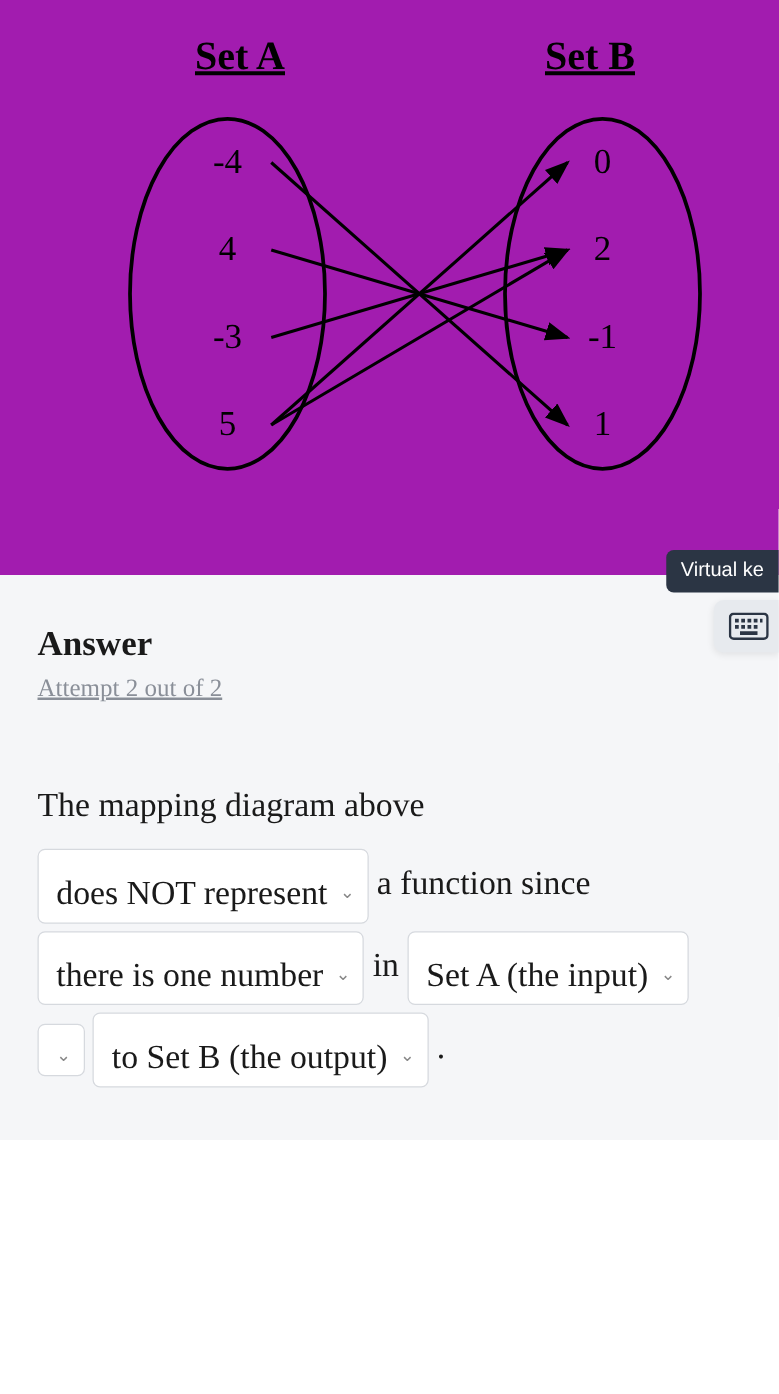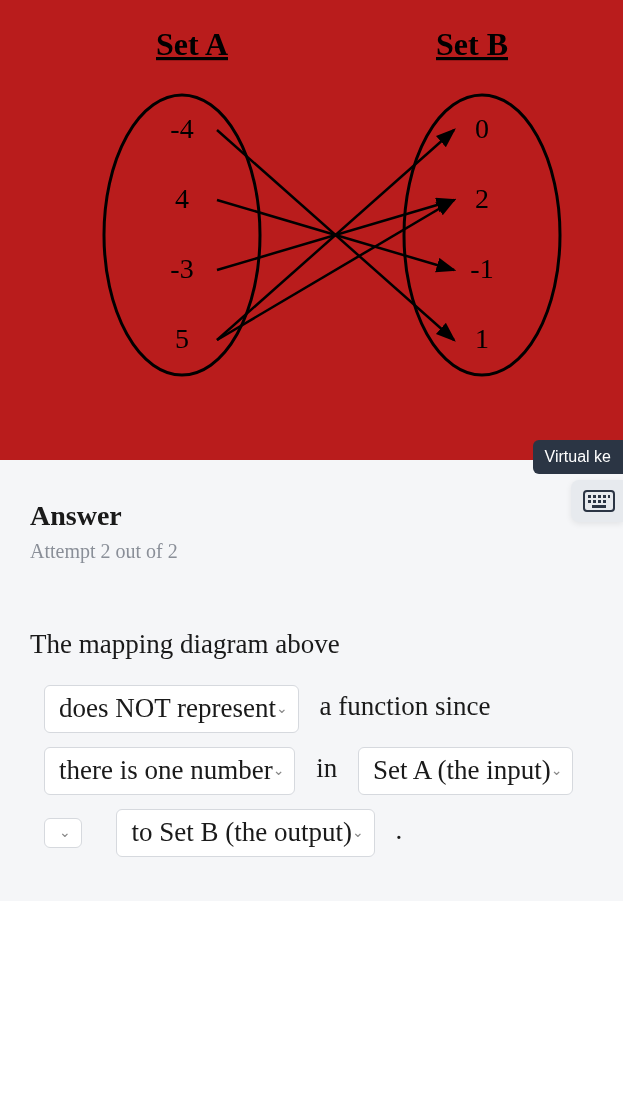--- a/index.html
+++ b/index.html
@@ -4,21 +4,21 @@
 <style>
   * { box-sizing: border-box; }
   body {
     margin: 0;
     padding: 0;
     font-family: Georgia, 'Times New Roman', serif;
     background: #fff;
     width: 623px;
   }
   .diagram-section {
-    background: #b91c1c;
+    background: #a21caf;
     padding: 20px 0 40px 0;
     position: relative;
   }
   .diagram-svg {
     display: block;
     margin: 0 auto;
   }
   .answer-section {
     background: #f5f6f8;
     padding: 28px 30px 40px 30px;
@@ -29,41 +29,43 @@
     font-size: 28px;
     font-weight: bold;
     color: #1a1a1a;
     margin: 12px 0 8px 0;
   }
   .attempt-text {
     font-family: Georgia, serif;
     font-size: 20px;
     color: #8a8f98;
     margin: 0 0 50px 0;
+    text-decoration: underline;
   }
   .question-body {
     font-family: Georgia, serif;
     font-size: 27px;
     color: #1a1a1a;
     line-height: 2.3;
   }
   .dropdown {
     display: inline-flex;
     align-items: center;
     background: #fff;
     border: 1px solid #d6d9de;
     border-radius: 6px;
-    padding: 4px 10px 4px 14px;
+    padding: 16px 10px 4px 14px;
     font-family: Georgia, serif;
     font-size: 27px;
     color: #1a1a1a;
     cursor: pointer;
     vertical-align: middle;
+    gap: 10px;
     line-height: 1.4;
-    margin: 2px 14px;
+    margin: 2px 0;
   }
   .chevron {
     font-size: 14px;
     color: #888;
   }
   .virtual-kb-tooltip {
     position: absolute;
     right: 0;
     top: -20px;
     background: #2b3544;

